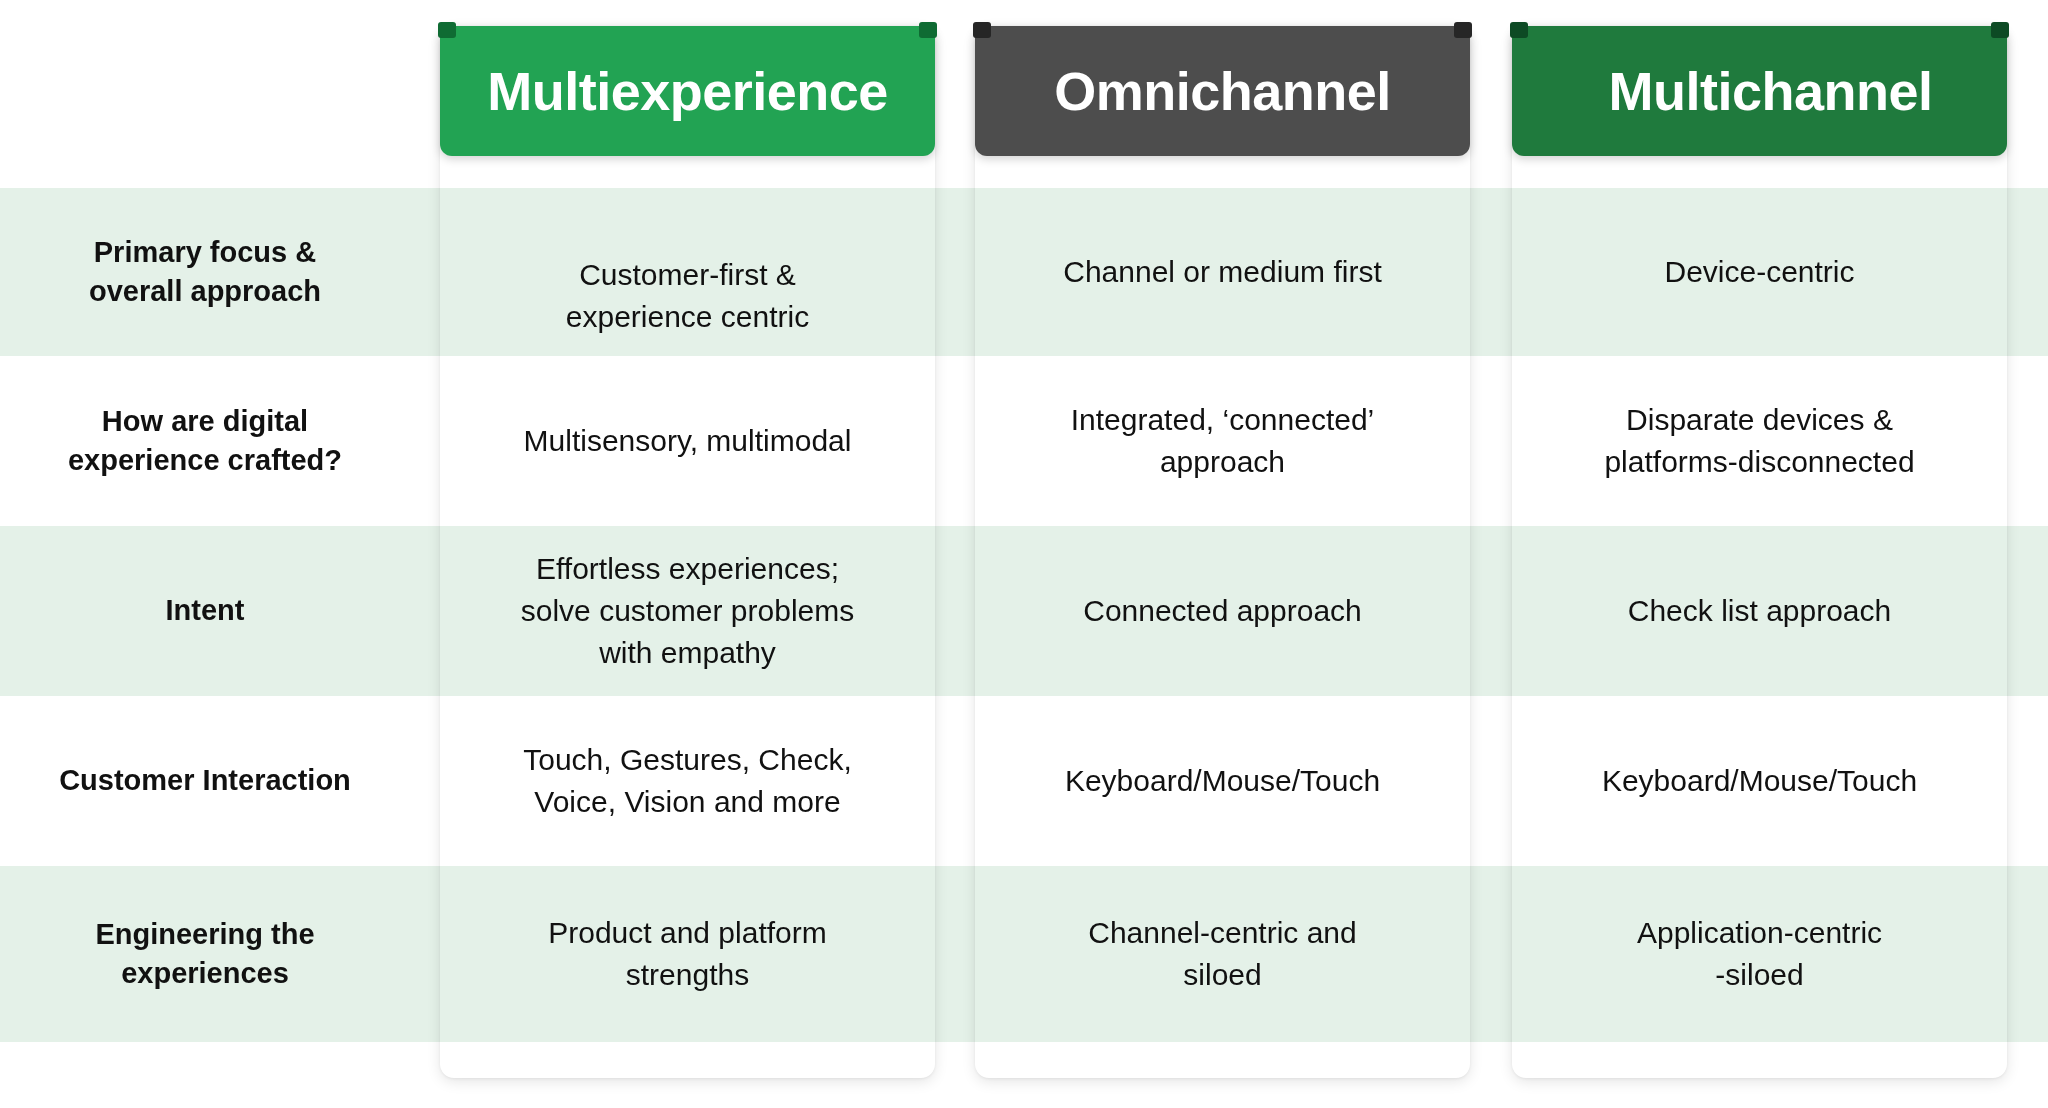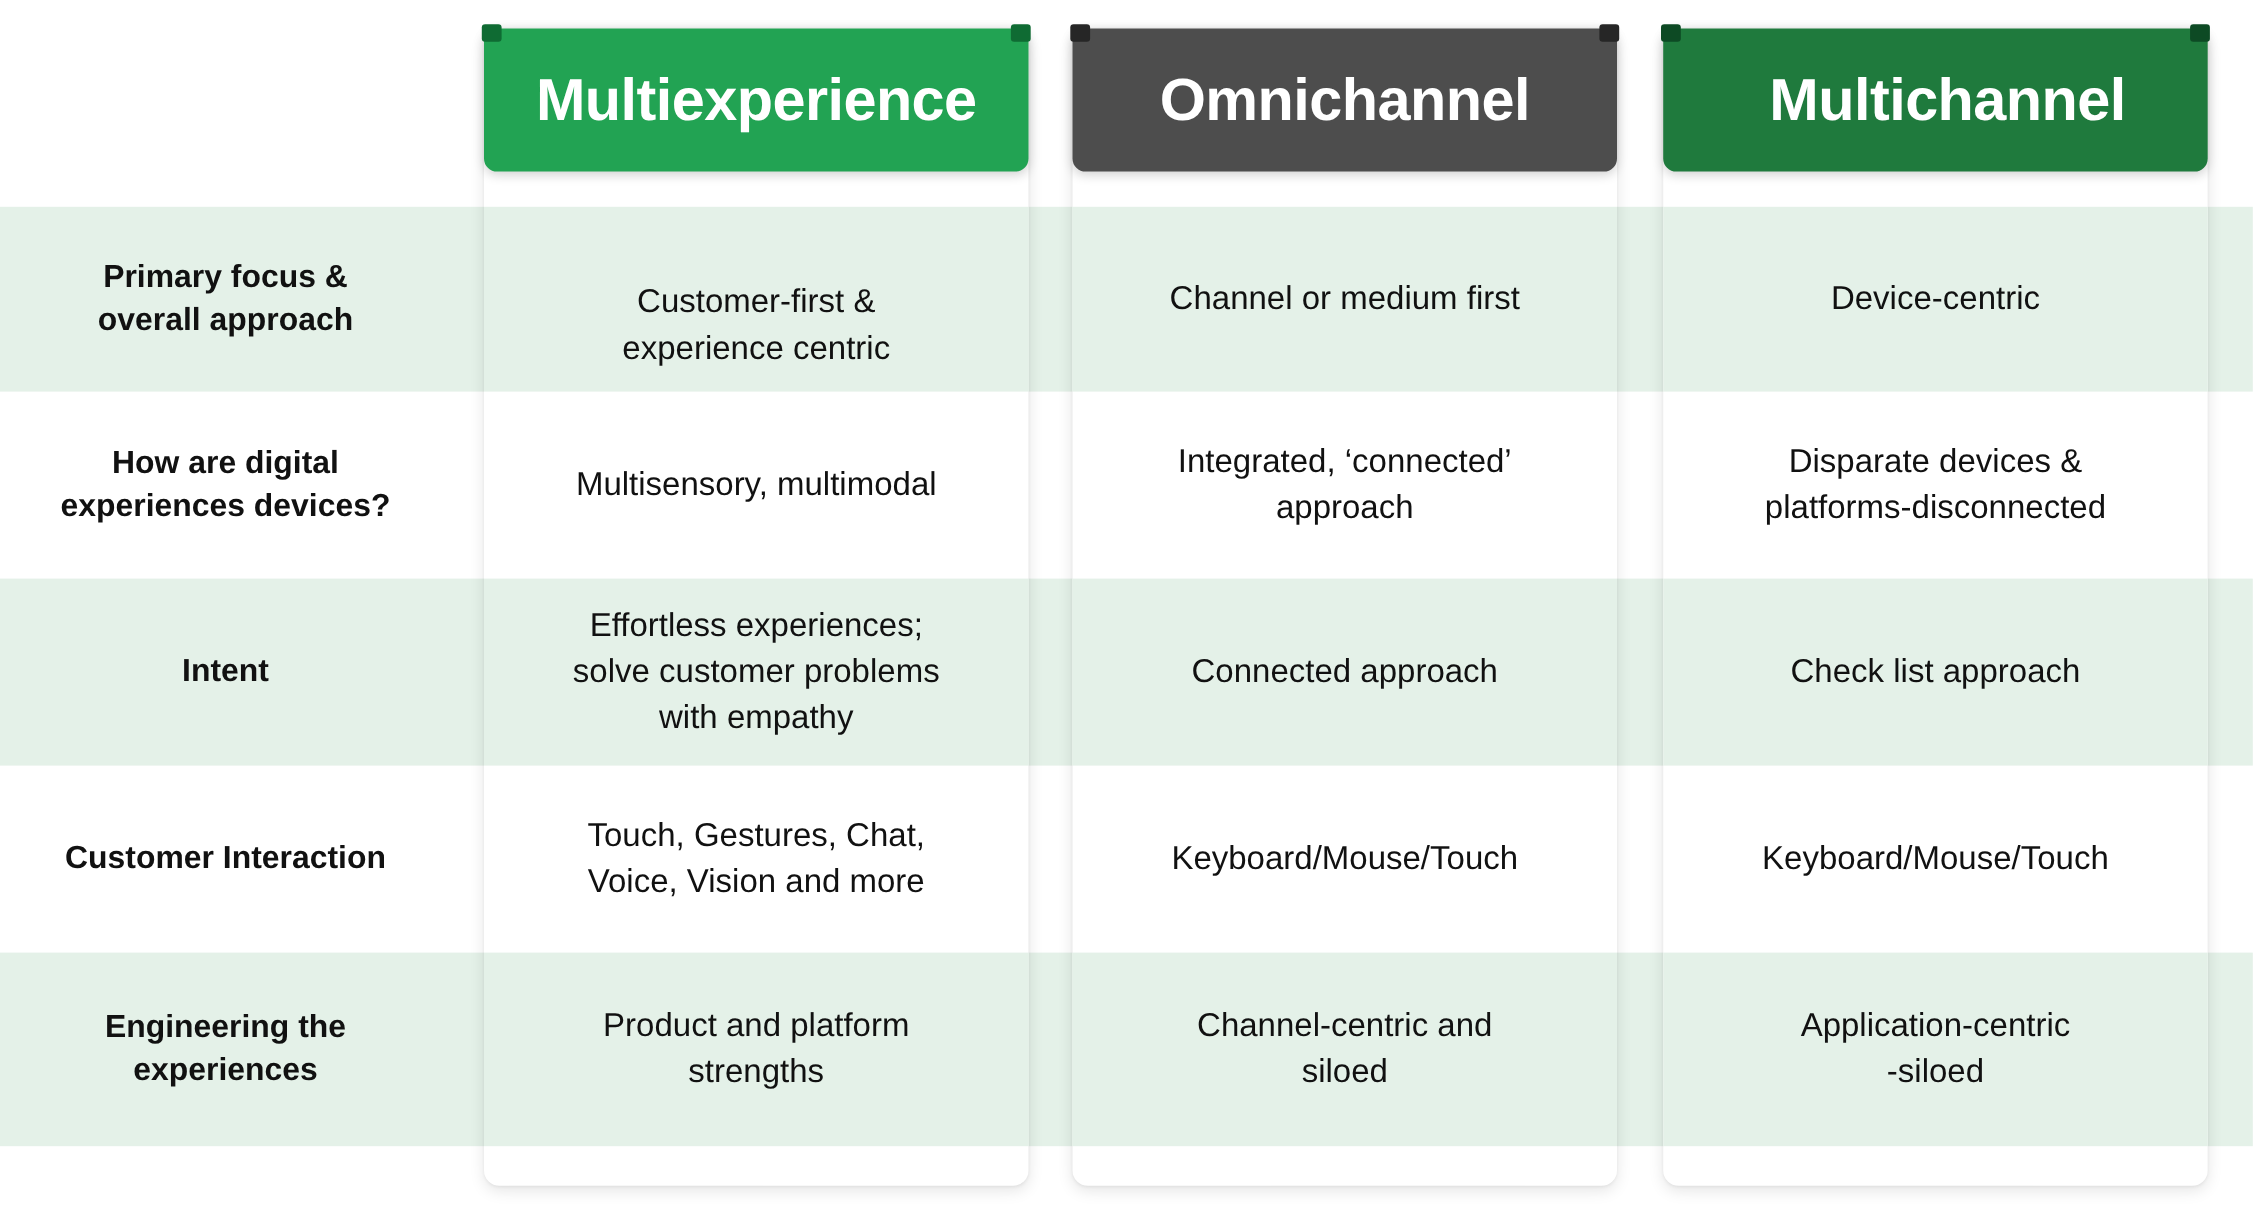--- a/index.html
+++ b/index.html
@@ -172,21 +172,21 @@
       </div>
     </div>
     <div class="cell" style="left: 1512px; width: 495px; top: 188px; height: 168px; color: rgb(17, 17, 17);">
       <div>
         <span>Device-centric</span>
       </div>
     </div>
     <div class="row-label" style="top: 356px; height: 170px; color: rgb(17, 17, 17);">
       <div>
         <span>How are digital</span>
-        <span>experiences devices?</span>
+        <span>experience crafted?</span>
       </div>
     </div>
     <div class="cell" style="left: 440px; width: 495px; top: 356px; height: 170px; color: rgb(17, 17, 17);">
       <div>
         <span>Multisensory, multimodal</span>
       </div>
     </div>
     <div class="cell" style="left: 975px; width: 495px; top: 356px; height: 170px; color: rgb(17, 17, 17);">
       <div>
         <span>Integrated, ‘connected’</span>
@@ -221,21 +221,21 @@
         <span>Check list approach</span>
       </div>
     </div>
     <div class="row-label" style="top: 696px; height: 170px; color: rgb(17, 17, 17);">
       <div>
         <span>Customer Interaction</span>
       </div>
     </div>
     <div class="cell" style="left: 440px; width: 495px; top: 696px; height: 170px; color: rgb(17, 17, 17);">
       <div>
-        <span>Touch, Gestures, Chat,</span>
+        <span>Touch, Gestures, Check,</span>
         <span>Voice, Vision and more</span>
       </div>
     </div>
     <div class="cell" style="left: 975px; width: 495px; top: 696px; height: 170px; color: rgb(17, 17, 17);">
       <div>
         <span>Keyboard/Mouse/Touch</span>
       </div>
     </div>
     <div class="cell" style="left: 1512px; width: 495px; top: 696px; height: 170px; color: rgb(17, 17, 17);">
       <div>

